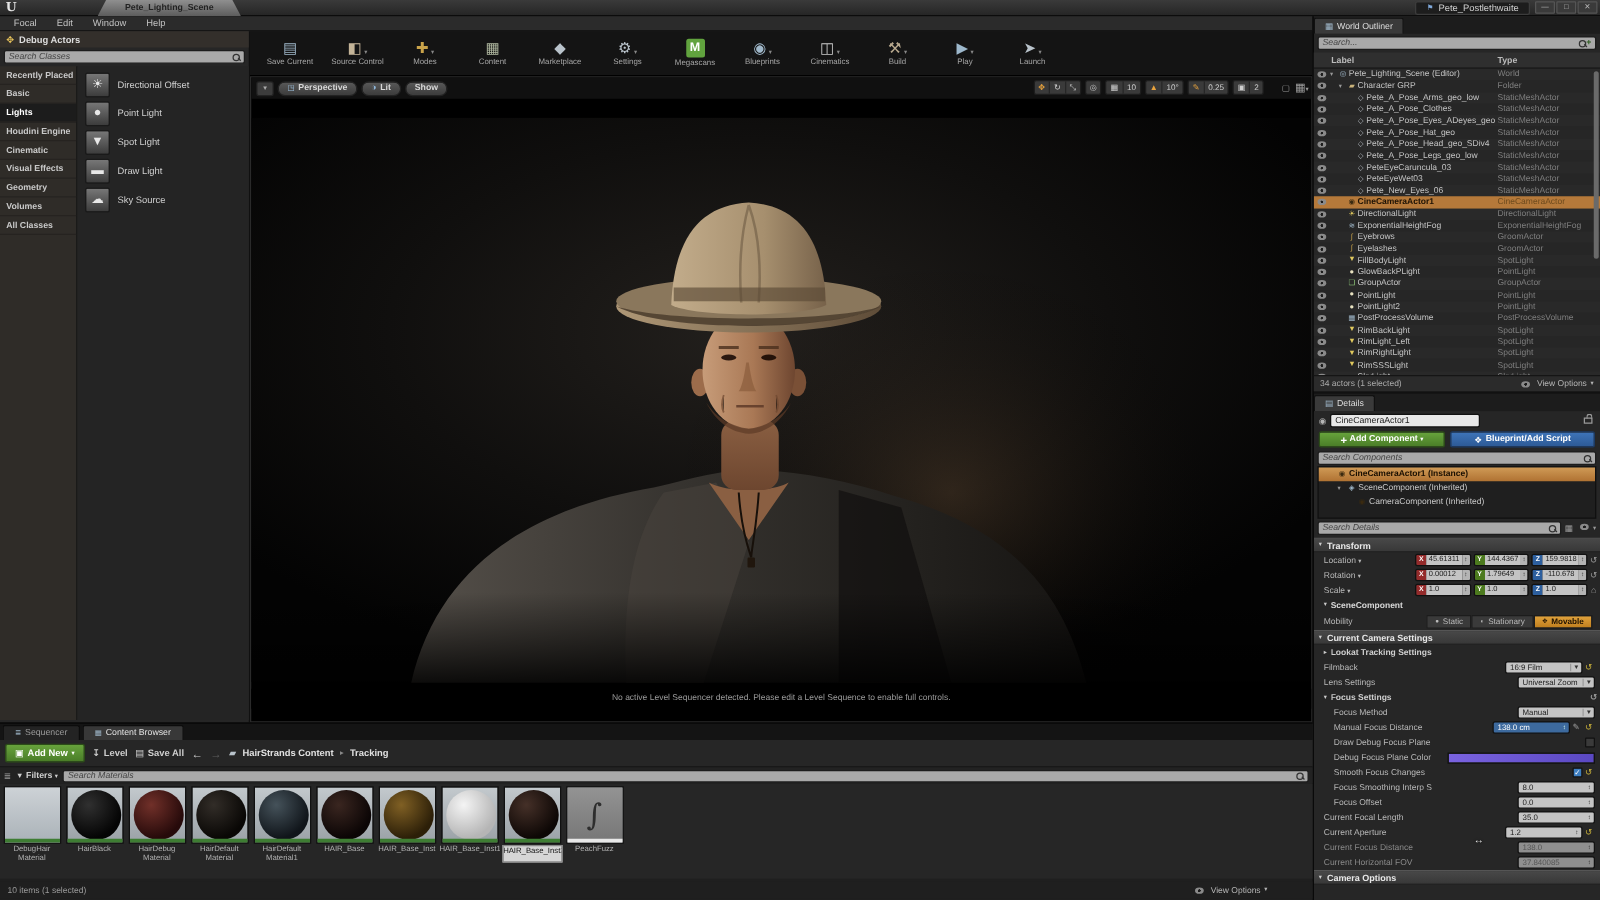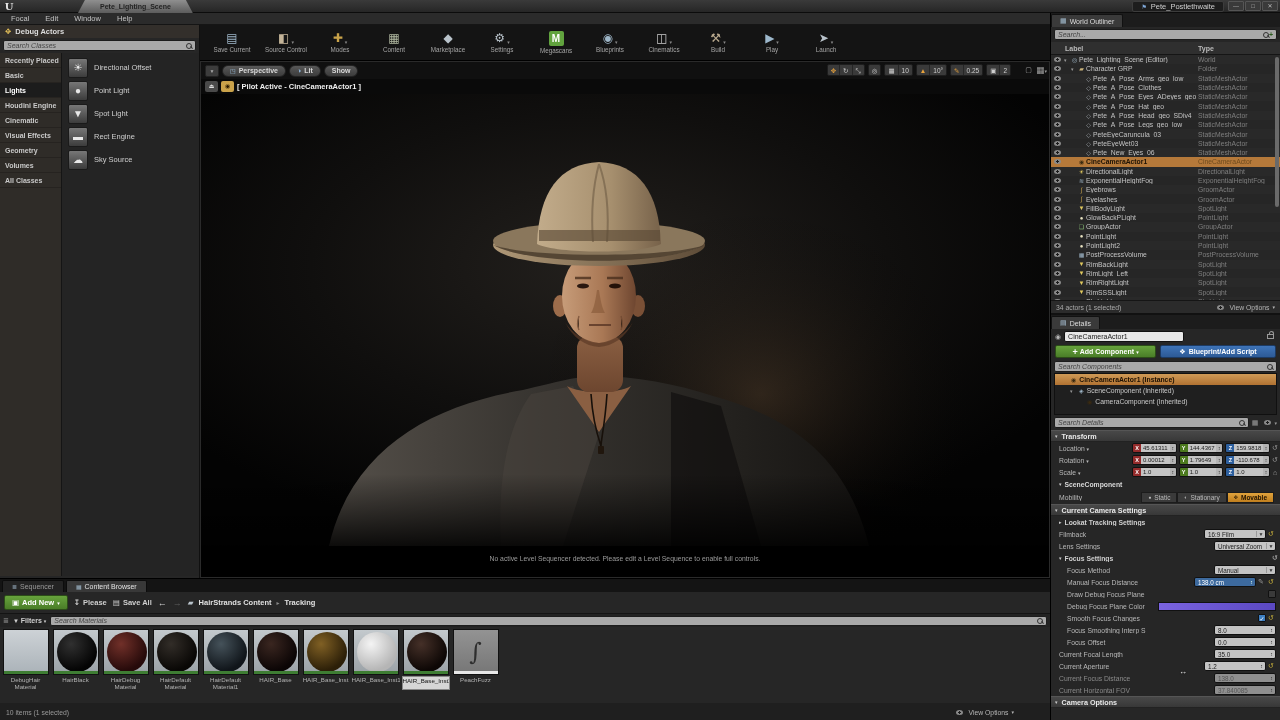--- a/index.html
+++ b/index.html
@@ -201,21 +201,21 @@
         <div class="pa-item">
           <span class="pa-tile">●</span>
           <span class="pa-label">Point Light</span>
         </div>
         <div class="pa-item">
           <span class="pa-tile">▼</span>
           <span class="pa-label">Spot Light</span>
         </div>
         <div class="pa-item">
           <span class="pa-tile">▬</span>
-          <span class="pa-label">Rect Engine</span>
+          <span class="pa-label">Draw Light</span>
         </div>
         <div class="pa-item">
           <span class="pa-tile">☁</span>
           <span class="pa-label">Sky Source</span>
         </div>
       </div>
   </div>
 </div>
 
 <div id="toolbar" class="abs">
@@ -338,25 +338,20 @@
         </span>
       <span class="snap-g">
           <span>▣</span>
           <span>2</span>
         </span>
     </div>
     <div id="vp-max">
       <span>▢</span>
       <span style="font-size:9px">▦<span style="font-size:5px">▾</span></span>
     </div>
-  </div>
-  <div id="vp-pilot">
-    <span class="pilot-ico" style="background:#4a4a4a;color:#ddd">⏏</span>
-    <span class="pilot-ico" style="background:#caa24a;color:#2a1a00">◉</span>
-    <span id="pilot-text">[ Pilot Active - CineCameraActor1 ]</span>
   </div>
   <div id="vp-image">
     
     <svg width="848" height="452" viewBox="0 0 848 452">
       <defs>
         <radialGradient id="vbg" cx="47%" cy="38%" r="62%">
           <stop offset="0%" stop-color="#23201d"></stop>
             <stop offset="55%" stop-color="#100f0e"></stop>
             <stop offset="100%" stop-color="#030303"></stop>
         </radialGradient>
@@ -939,21 +934,21 @@
       <span class="cb-tab active"><span style="color:#9fb7c9;font-size:6px">▦</span>Content Browser</span>
     </div>
   <div id="cb-toolbar">
     <span id="cb-addnew">
       <span>▣</span>
       <span>Add New</span>
         <span style="font-size:5px">▾</span>
     </span>
     <span class="cb-btn">
       <span>↧</span>
-        <span>Please</span>
+        <span>Level</span>
     </span>
     <span class="cb-btn">
       <span>▤</span>
         <span>Save All</span>
     </span>
     <span class="nav-arrow">←</span>
     <span class="nav-arrow dim">→</span>
     <span id="cb-crumb">
       <span style="color:#b9c3cb">▰</span>
       <span>HairStrands Content</span>

